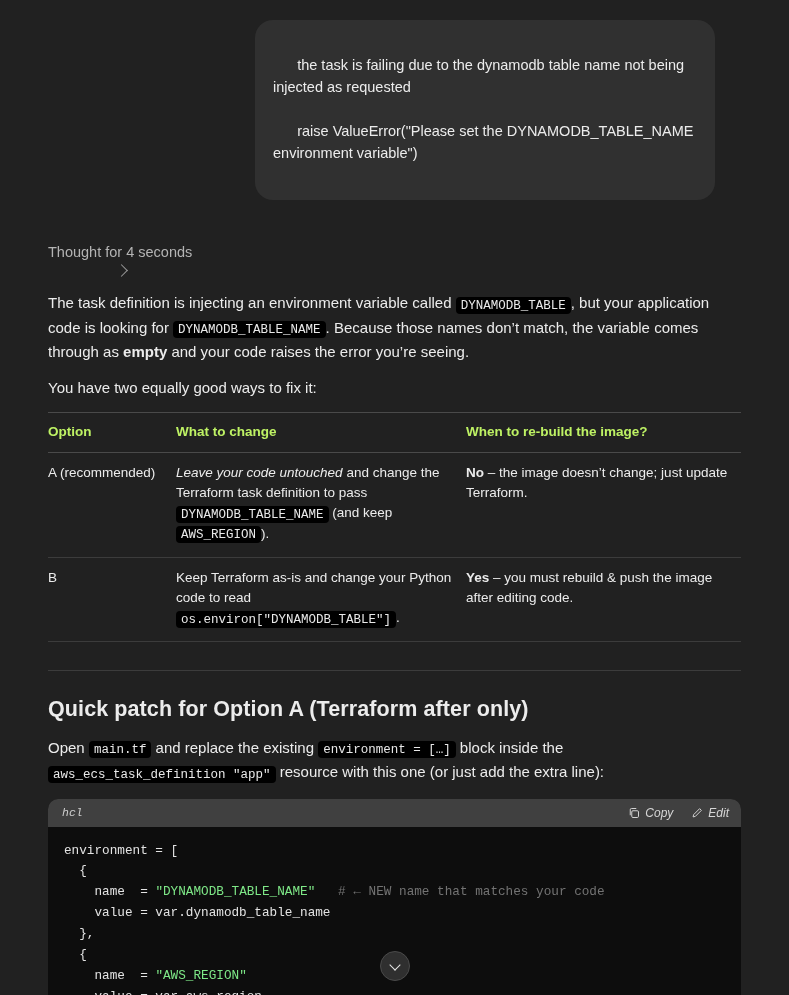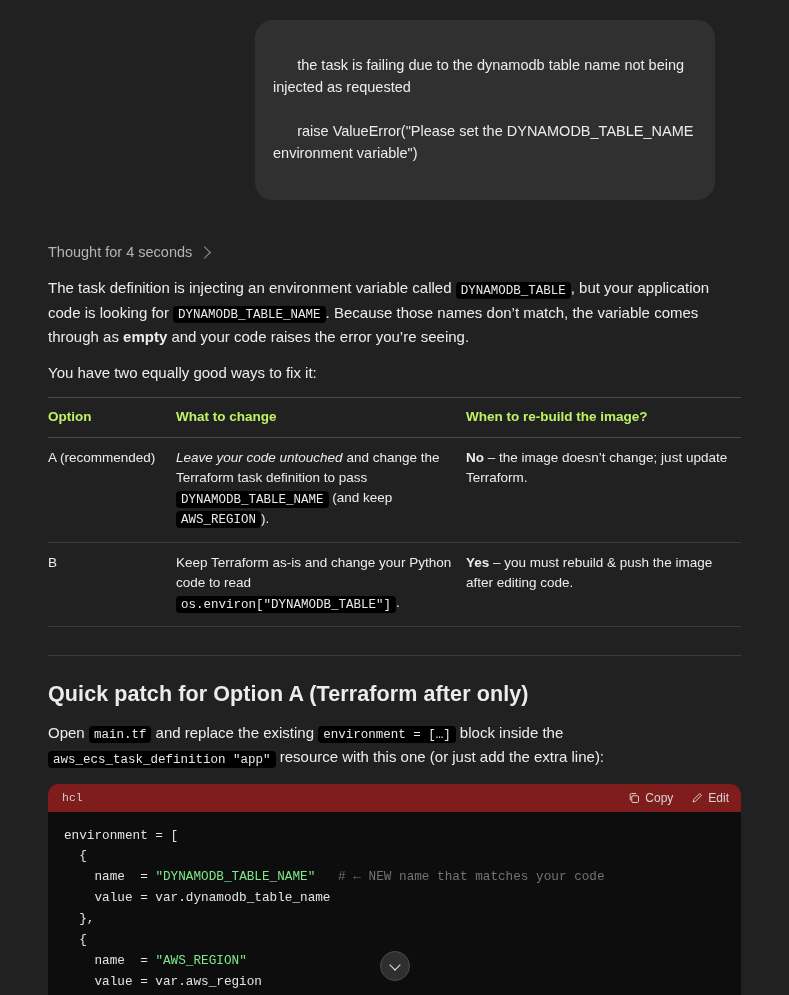--- a/index.html
+++ b/index.html
@@ -45,20 +45,21 @@
   }
   .thought {
     display: flex;
     align-items: center;
     gap: 6px;
     color: #b4b4b4;
     font-size: 14.5px;
     margin-bottom: 16px;
     cursor: pointer;
     width: fit-content;
+    flex-direction: column;
   }
   .thought .chev {
     display: inline-block;
     width: 9px;
     height: 9px;
     border-right: 1.6px solid #9a9a9a;
     border-top: 1.6px solid #9a9a9a;
     transform: rotate(45deg);
     margin-left: 2px;
   }
@@ -127,23 +128,24 @@
     border-radius: 10px;
     margin: 14px 0 10px 0;
     width: 693px;
     overflow: hidden;
   }
   .code-head {
     display: flex;
     align-items: center;
     justify-content: space-between;
     padding: 7px 12px 7px 14px;
-    background: #7f1d1d;
+    background: #404040;
     font-size: 11.5px;
     color: #c5c5c5;
+    font-style: italic;
   }
   .code-lang { font-family: "Liberation Mono", monospace; font-size: 11.5px; color: #cfcfcf; }
   .code-actions { display: flex; gap: 18px; align-items: center; }
   .code-action {
     display: flex; align-items: center; gap: 5px;
     font-size: 12px; color: #d6d6d6; cursor: pointer;
   }
   .code-body {
     padding: 14px 16px 16px 16px;
     font-family: "Liberation Mono", monospace;

